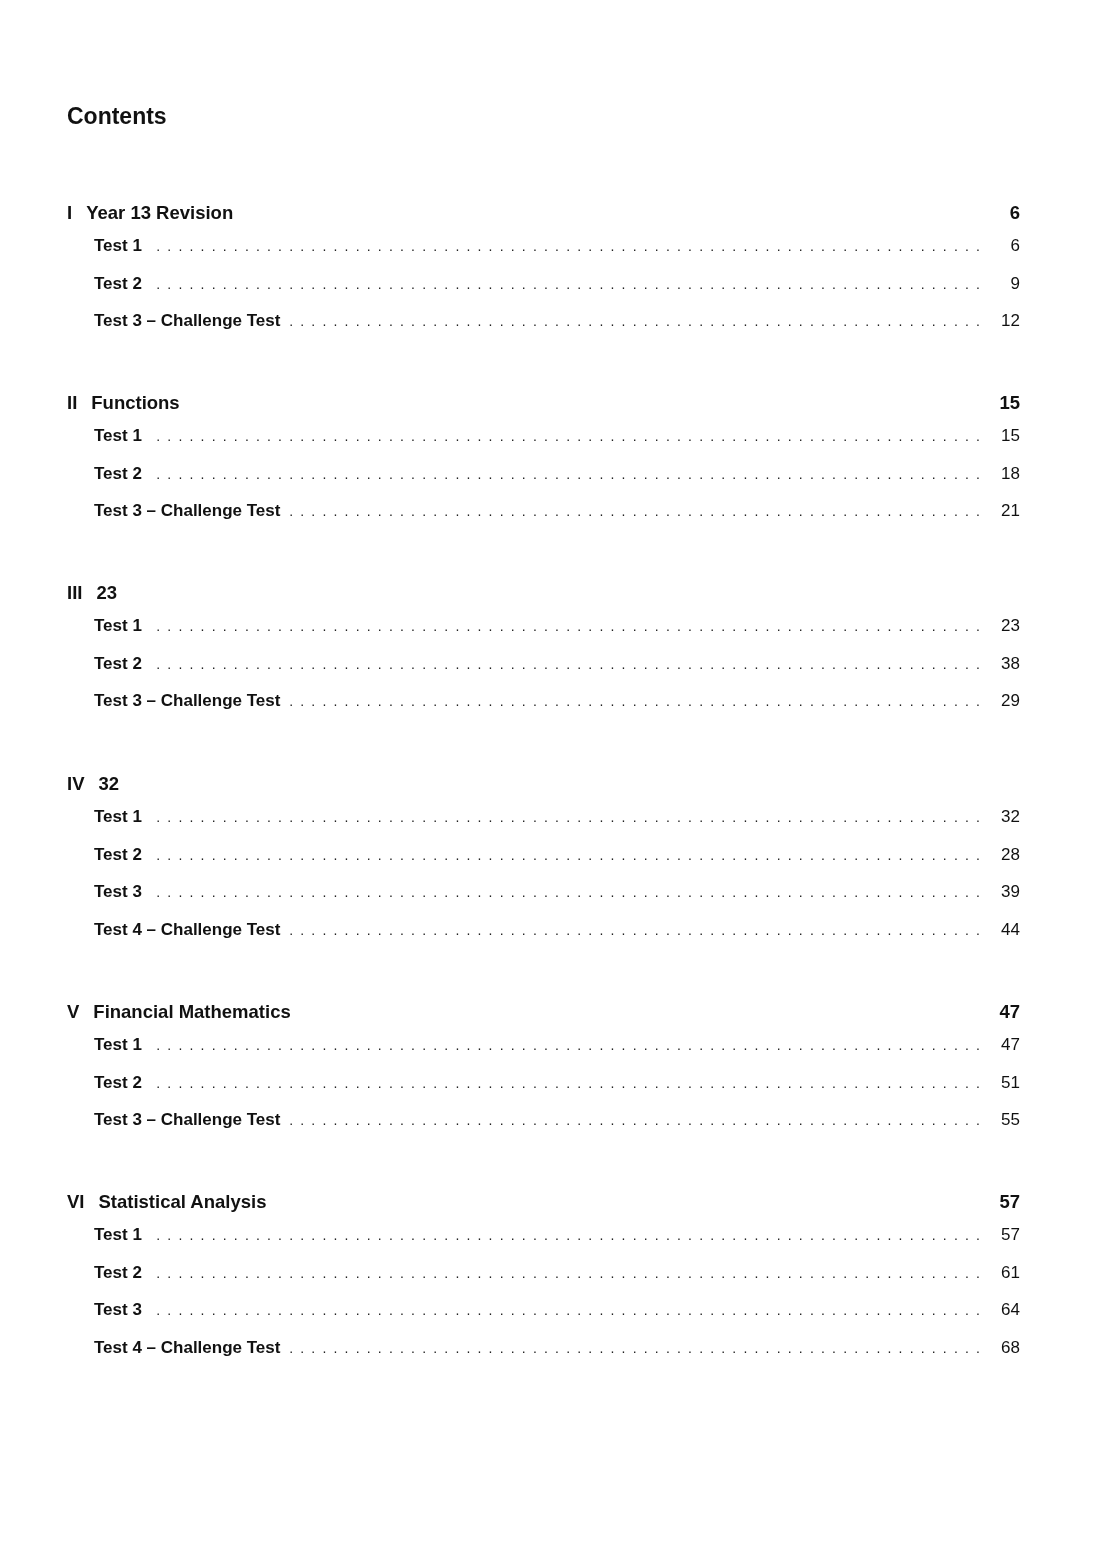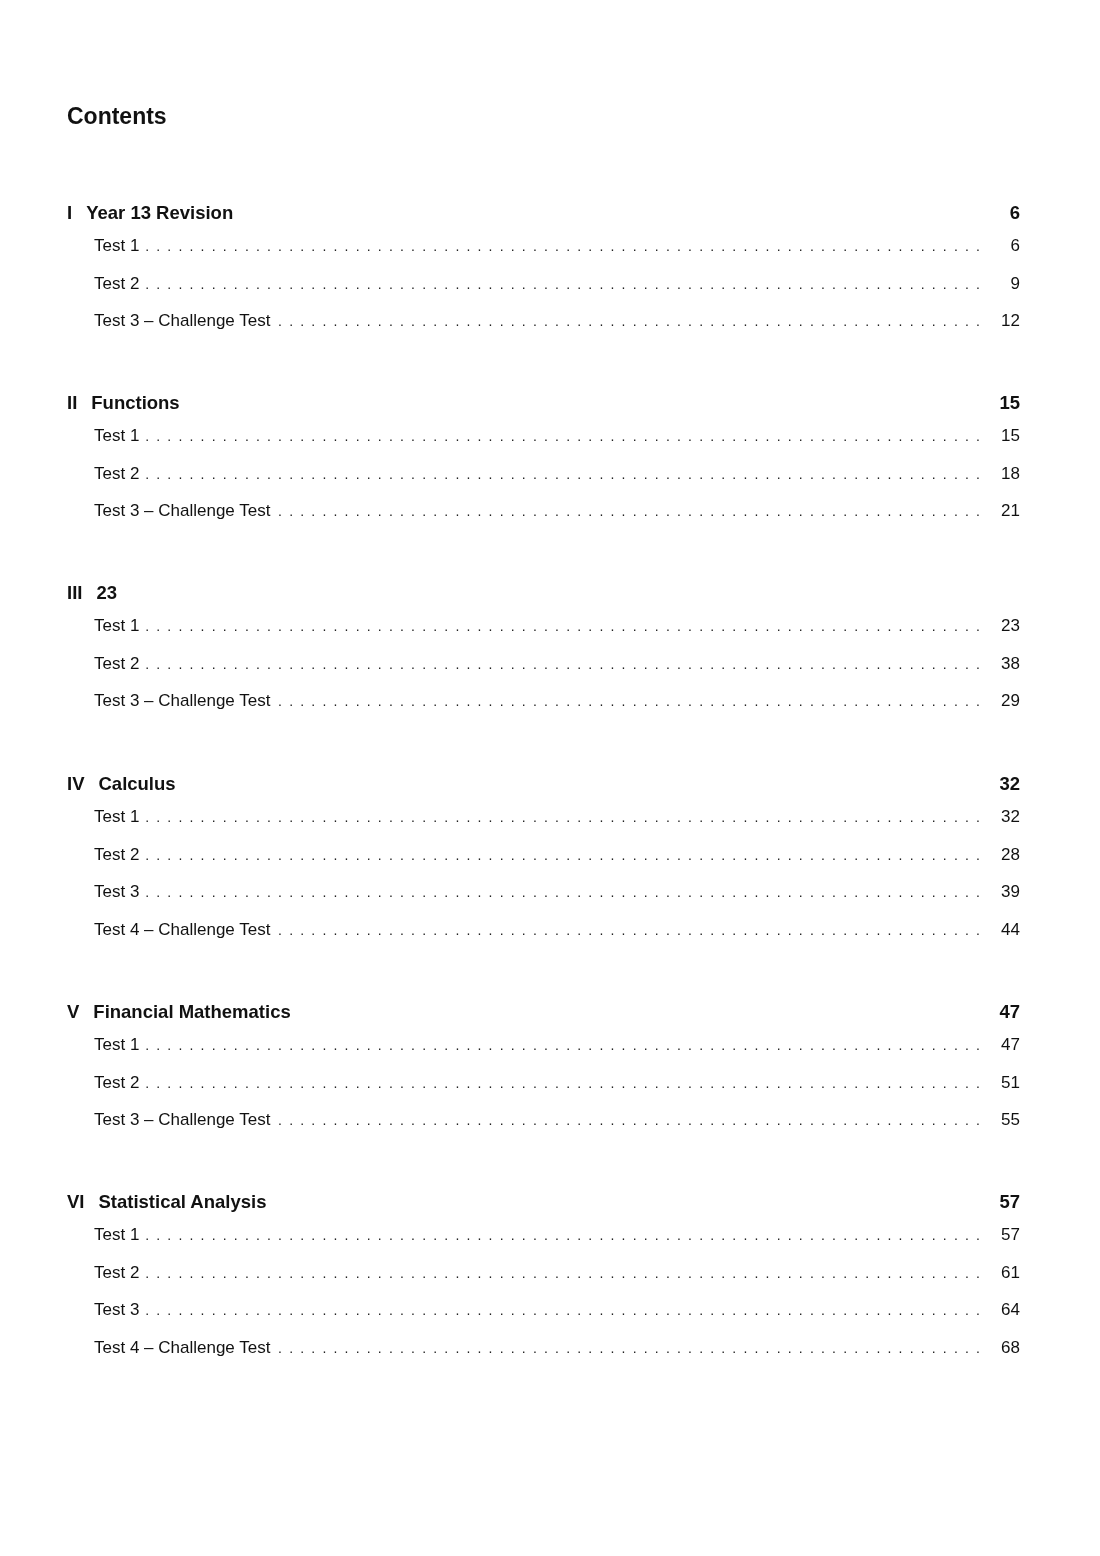--- a/index.html
+++ b/index.html
@@ -18,21 +18,21 @@
     font-size: 18.5px; font-weight: bold;
   }
   .part-num { display: inline-block; margin-right: 14px; }
   .part-title { flex: 1; }
   .part-page { text-align: right; }
   .entry {
     display: flex; align-items: baseline; height: 37.5px;
     margin-left: 27px; font-size: 17px;
   }
   .entry:first-of-type { }
-  .entry-title { white-space: nowrap; padding-right: 6px; }
+  .entry-title { white-space: nowrap; padding-right: 6px; font-weight: bold; }
   .dots {
     flex: 1; overflow: hidden; white-space: nowrap; letter-spacing: 0;
     color: #222; font-size: 14px; margin-right: 18px;
   }
   .dots::before {
     content: ". . . . . . . . . . . . . . . . . . . . . . . . . . . . . . . . . . . . . . . . . . . . . . . . . . . . . . . . . . . . . . . . . . . . . . . . . . . . . . . . . . . . . . . . . . . . . . . . . . . . . . . . . . . . . . . . . . . . . . . . . . . . . . . . . . . . . . .";
     word-spacing: 3.3px; direction: rtl; display: block; text-align: right;
   }
   .entry-page { min-width: 22px; text-align: right; }
   .entries { margin-top: 10px; }
@@ -110,21 +110,20 @@
         <div class="entry">
     <span class="entry-title">Test 3 – Challenge Test</span>
     <span class="dots"></span>
     <span class="entry-page">29</span>
   </div>
       </div>
   </div>
     <div class="part" style="top: 773px;">
     <div class="part-head">
       <span class="part-num">IV</span>
-      <span class="part-title">Calculus</span>
       <span class="part-page">32</span>
     </div>
     <div class="entries">
         <div class="entry">
     <span class="entry-title">Test 1</span>
     <span class="dots"></span>
     <span class="entry-page">32</span>
   </div>
         <div class="entry">
     <span class="entry-title">Test 2</span>

